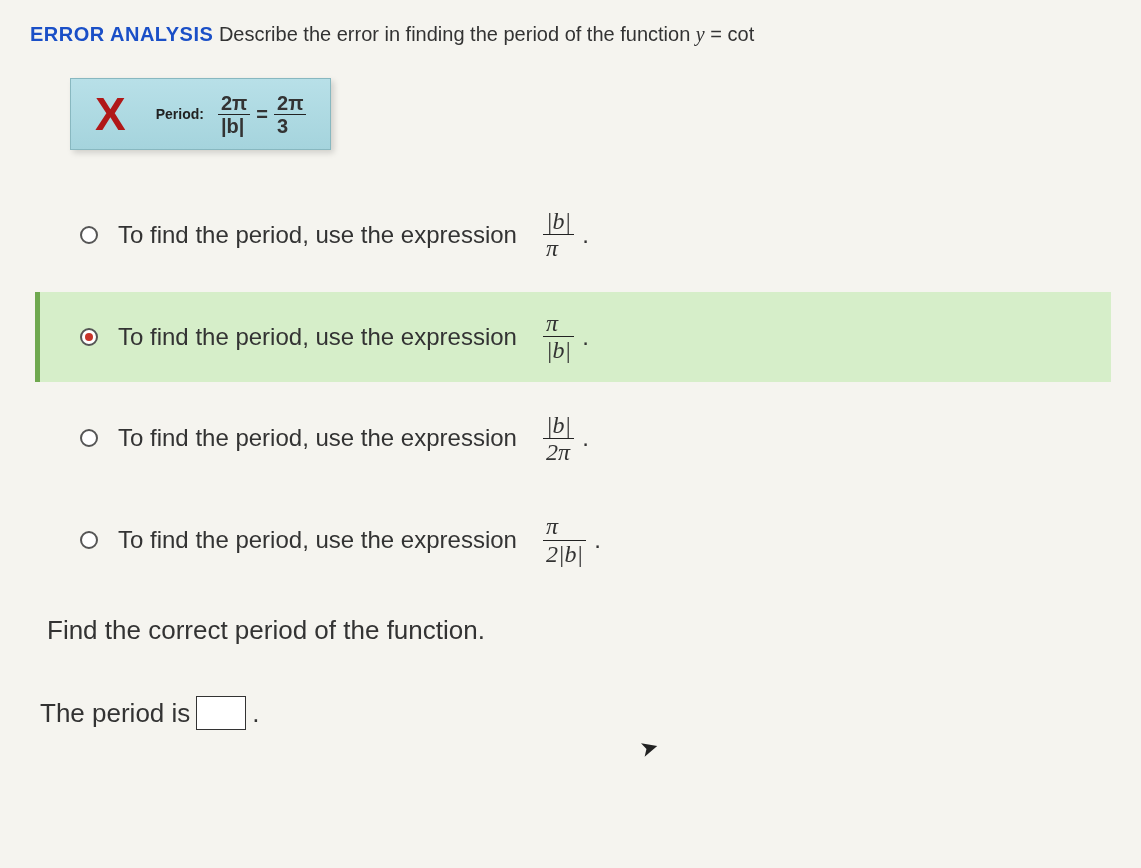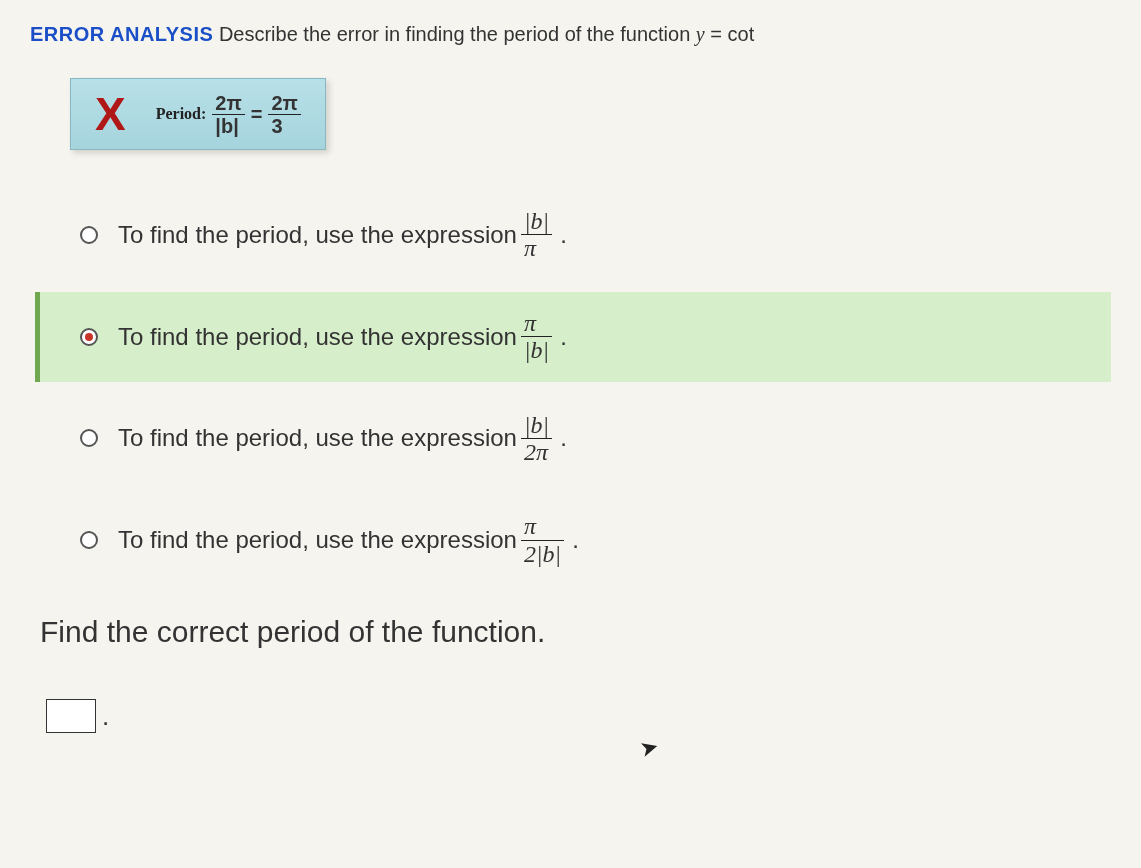--- a/index.html
+++ b/index.html
@@ -45,25 +45,25 @@
     }
     .x-mark {
       color: #b01818;
       font-size: 46px;
       font-weight: bold;
       font-family: Arial, sans-serif;
       margin-right: 30px;
       line-height: 1;
     }
     .period-label {
-      font-family: Liberation Serif, serif;
-      font-weight: bold;
-      font-size: 16px;
+      font-family: Liberation Sans, sans-serif;
+      font-weight: bold;
+      font-size: 14px;
       color: #222;
-      margin-right: 6px;
+      margin-right: 14px;
     }
     .frac {
       display: inline-block;
       vertical-align: middle;
       font-family: 'Times New Roman', serif;
     }
     .frac .num {
       display: block;
       border-bottom: 1.5px solid #222;
       padding: 0 3px;
@@ -120,38 +120,38 @@
       position: absolute;
       top: 3px;
       left: 3px;
       width: 8px;
       height: 8px;
       background: #c7342a;
       border-radius: 50%;
     }
     .option-text {
       color: #333;
-      margin-right: 4px;
+      margin-right: 26px;
     }
     .option .frac {
       font-size: 24px;
     }
     .option .frac .num, .option .frac .den {
       font-style: italic;
     }
     .period-dot {
       margin-left: 8px;
       font-size: 24px;
     }
     .prompt-text {
-      font-size: 30px;
+      font-size: 26px;
       color: #333;
       margin-top: 30px;
       margin-bottom: 50px;
-      margin-left: 10px;
+      margin-left: 17px;
     }
     .answer-line {
       font-size: 26px;
       color: #333;
       margin-left: 10px;
       display: flex;
       align-items: center;
     }
     .answer-box {
       display: inline-block;
@@ -236,20 +236,21 @@
       <span class="den">2|<span class="math-var">b</span>|</span>
     </span>
     <span class="period-dot">.</span>
   </div>
 
 </div>
 
 <div class="prompt-text">Find the correct period of the function.</div>
 
 <div class="answer-line">
+  <span>The period is</span>
   <span class="answer-box"></span>
   <span>.</span>
 </div>
 
 <div class="cursor-arrow">➤</div>
 
 
 
 
 </body></html>

